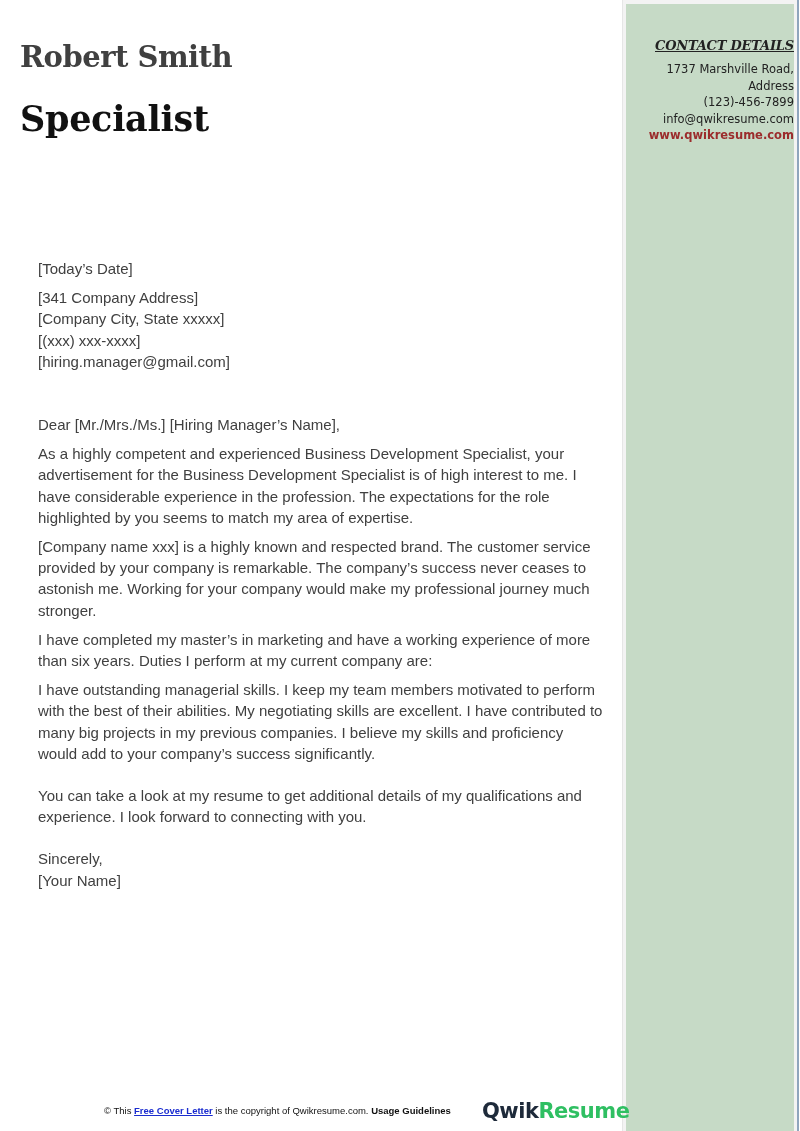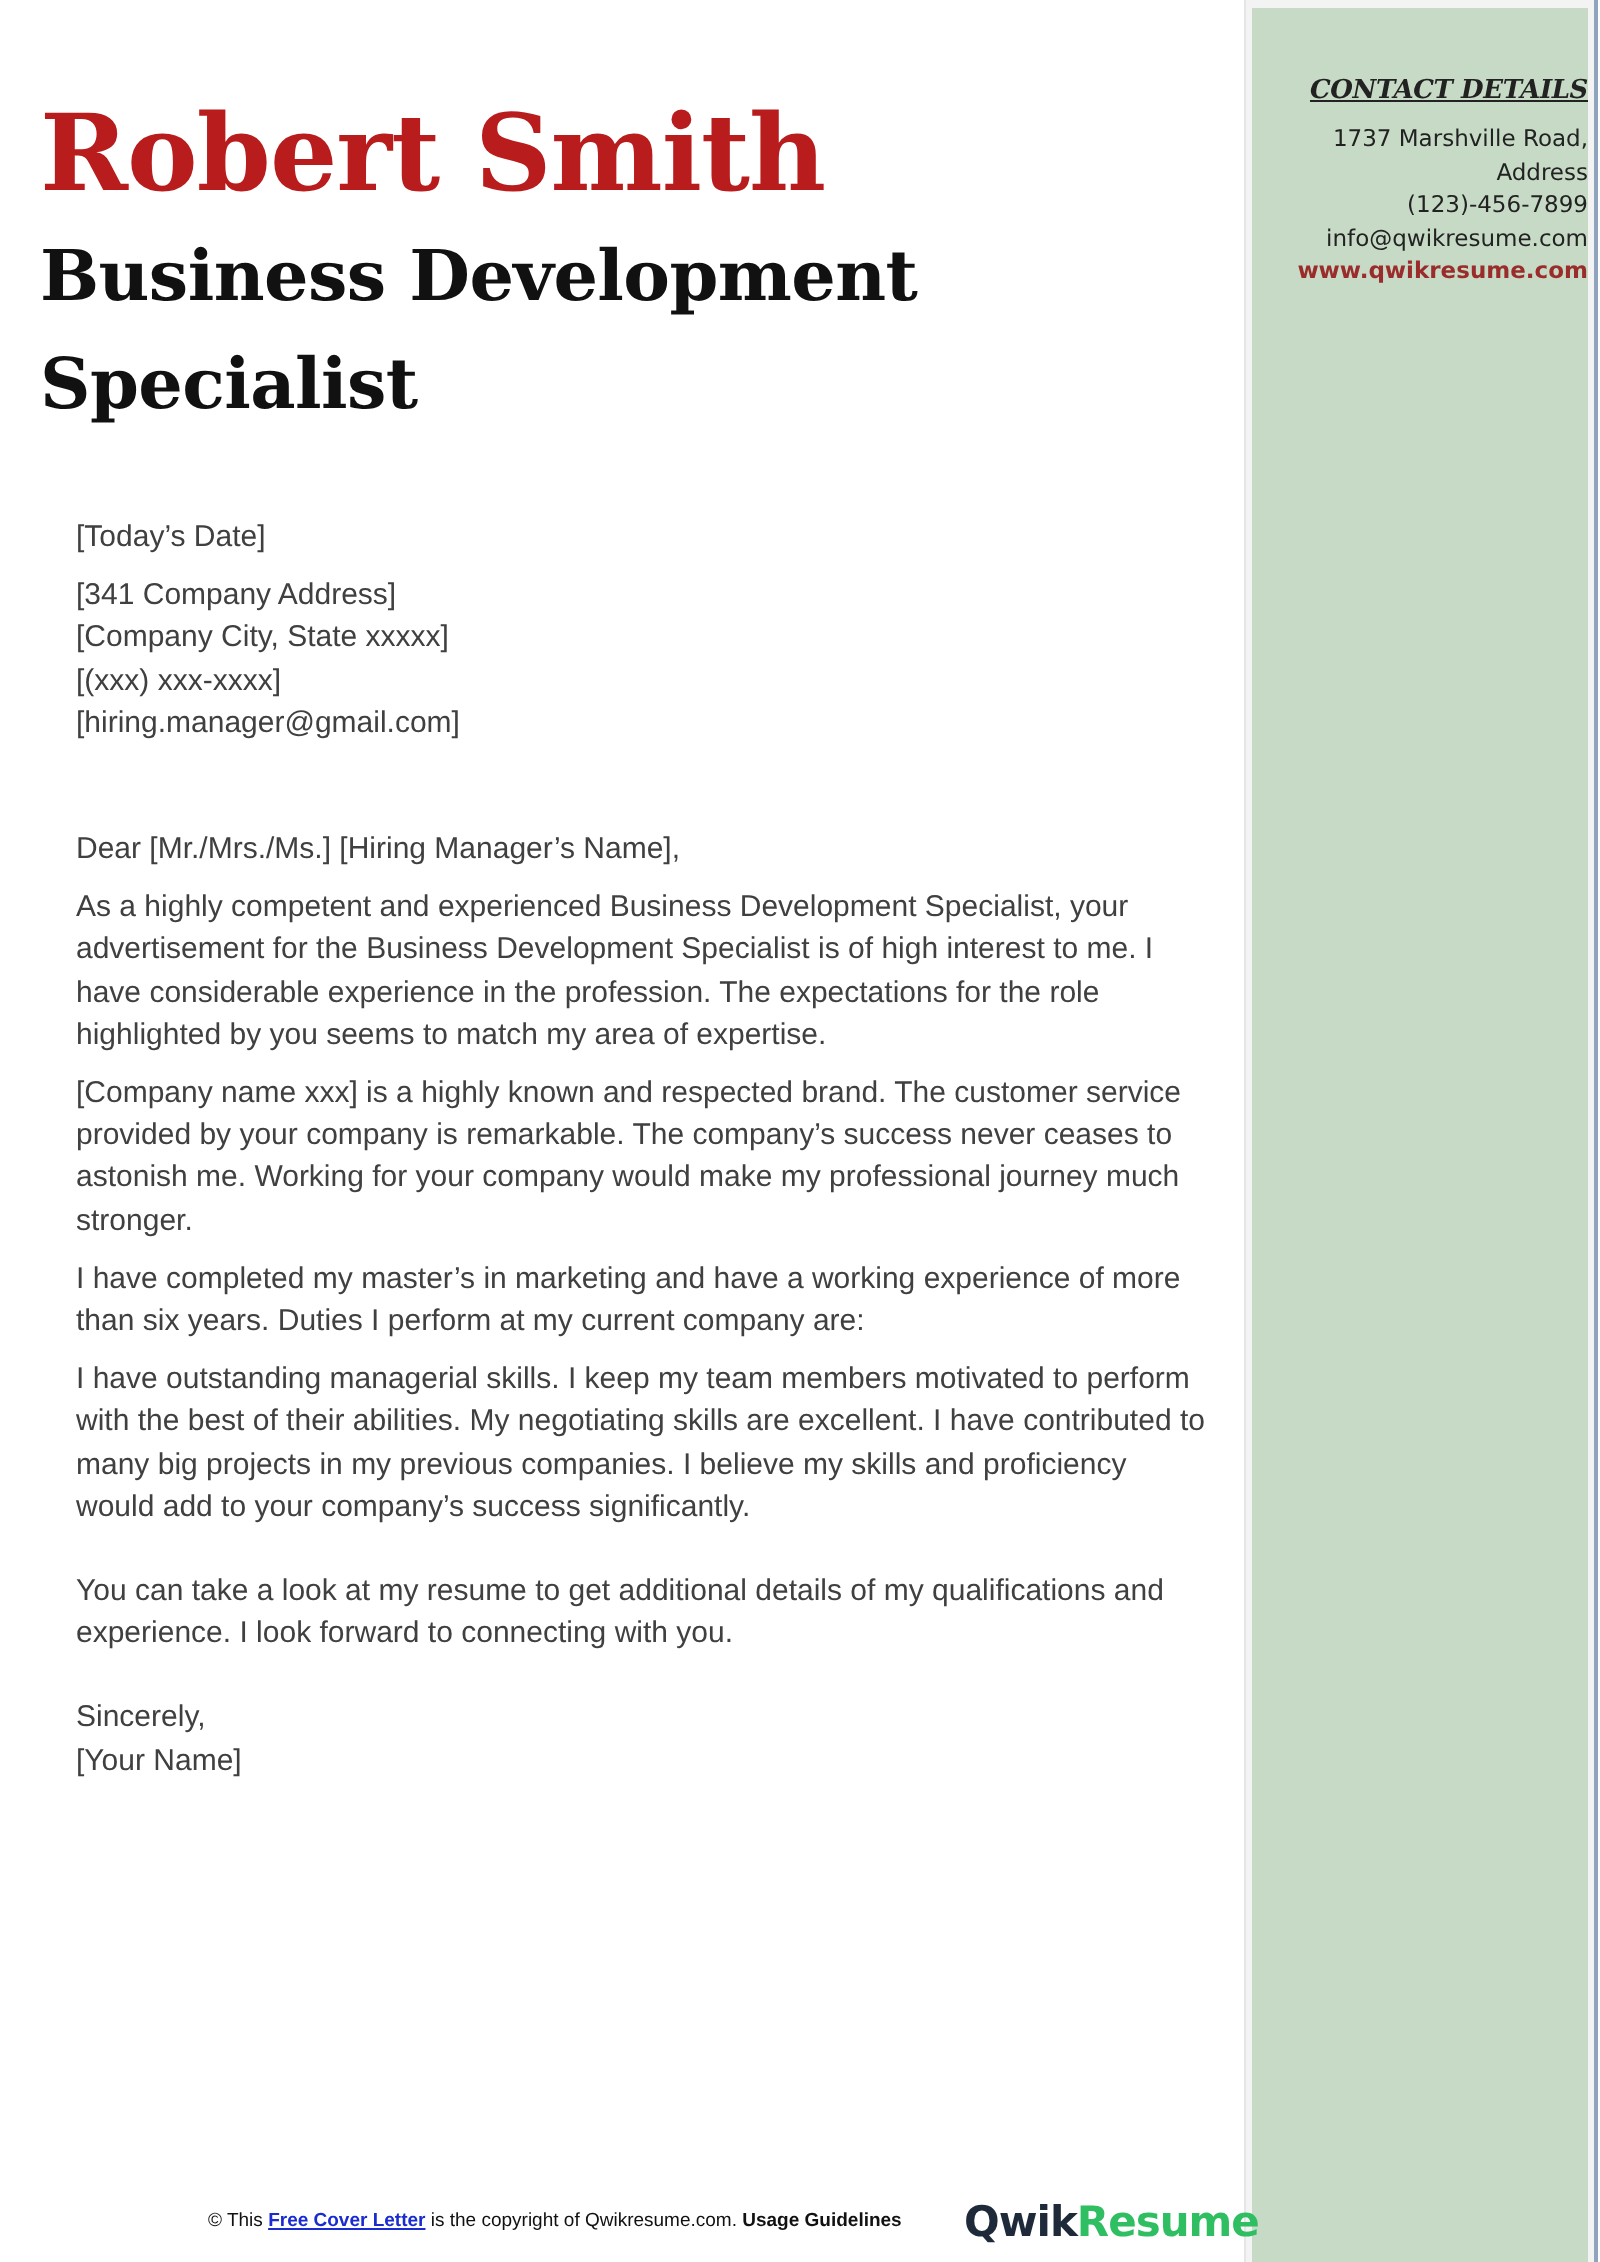--- a/index.html
+++ b/index.html
@@ -31,21 +31,21 @@
     }
     .contact-line {
       font-family: "DejaVu Sans", sans-serif;
       font-size: 11.5px; line-height: 16.5px; color: #222;
     }
     .contact-web { color: #9b2c2c; font-weight: bold; }
 
     .header { position: absolute; left: 20px; top: 26px; width: 590px; }
     .name {
       font-family: "DejaVu Serif", serif; font-weight: bold;
-      font-size: 53px; color: #b91c1c; line-height: 62px; letter-spacing: -0.5px; margin-top: 20px;
+      font-size: 29px; color: #404040; line-height: 62px; letter-spacing: -0.5px;
     }
     .job-title {
       font-family: "DejaVu Serif", serif; font-weight: bold;
       font-size: 35px; color: #111; line-height: 54px; margin-top: 4px;
       letter-spacing: -0.3px;
     }
 
     .letter {
       position: absolute; left: 38px; top: 258px; width: 565px;
       font-size: 15px; line-height: 21.2px; color: #404040;
@@ -85,21 +85,20 @@
   <div class="contact-line">Address</div>
   <div class="contact-line">(123)-456-7899</div>
   <div class="contact-line">info@qwikresume.com</div>
   <div class="contact-line contact-web">www.qwikresume.com</div>
 </aside>
 <div class="right-edge"></div>
 
 <header class="header">
   <div class="name">Robert Smith</div>
   <div class="job-title">
-    <div>Business Development</div>
     <div>Specialist</div>
   </div>
 </header>
 
 <main class="letter">
   <p>[Today’s Date]</p>
   <div class="gap-s"></div>
   <p>[341 Company Address]</p>
   <p>[Company City, State xxxxx]</p>
   <p>[(xxx) xxx-xxxx]</p>

